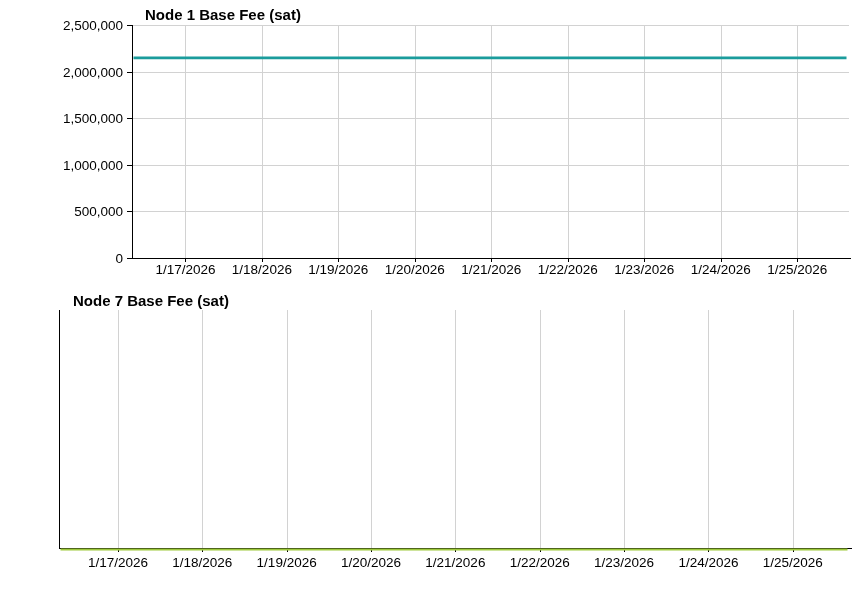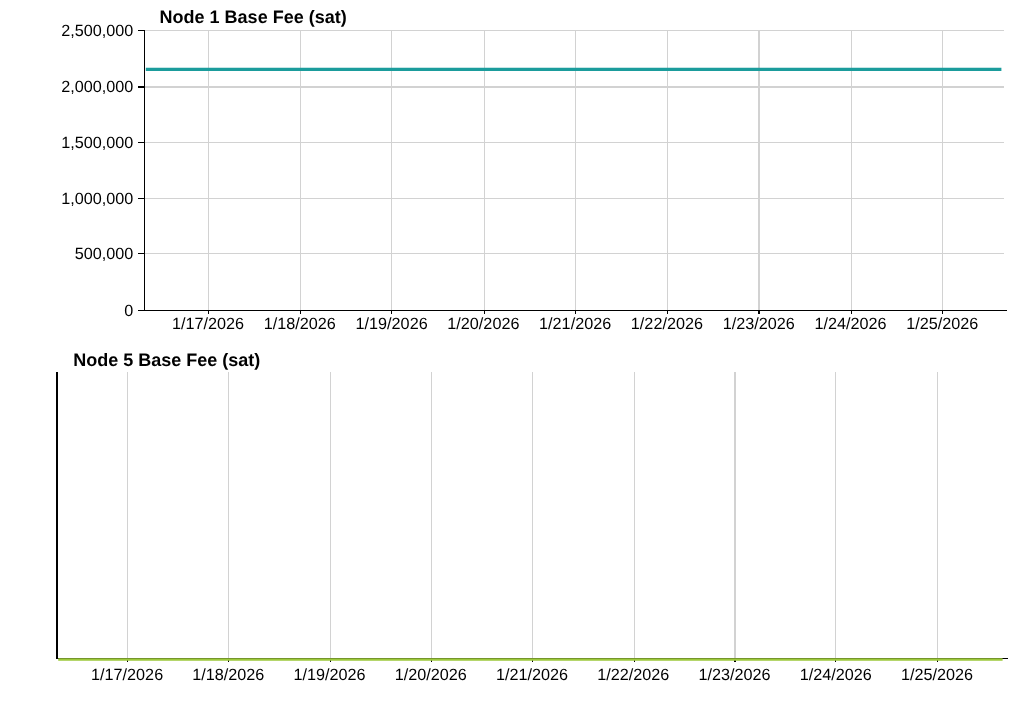--- a/index.html
+++ b/index.html
@@ -10,21 +10,21 @@
   body {
     width: 860px;
     height: 600px;
     position: relative;
     overflow: hidden;
     font-family: "Liberation Sans", sans-serif;
     color: #000000;
   }
   .chart {
     position: absolute;
-    left: 4px;
+    left: 16px;
     width: 700px;
     padding-left: 40px;
   }
   .chart-node1 { top: 0;   height: 285px; }
   .chart-node2 { top: 285px; height: 315px; }
   .chart-title {
     position: absolute;
     margin: 0;
     font-size: 15px;
     font-weight: bold;
@@ -101,21 +101,21 @@
           <line x1="781.5" y1="258" x2="781.5" y2="262" stroke="#000000" stroke-width="1" shape-rendering="crispEdges"></line>
           <text x="781.1609" y="274" text-anchor="middle">1/25/2026</text>
         </g>
         <line x1="116.5" y1="25" x2="116.5" y2="258" stroke="#000000" stroke-width="1" shape-rendering="crispEdges"></line>
         <line x1="116" y1="258.5" x2="835" y2="258.5" stroke="#000000" stroke-width="1" shape-rendering="crispEdges"></line>
         <line x1="117.5" y1="57.8545844" x2="830.5" y2="57.8545844" stroke="#1b9c9c" stroke-width="2.6"></line>
       </svg>
   </section>
 
   <section class="chart chart-node2">
-    <h2 class="chart-title">Node 5 Base Fee (sat)</h2>
+    <h2 class="chart-title">Node 7 Base Fee (sat)</h2>
     <svg class="plot-svg" id="plot-1" width="860" height="315">
         <g></g>
         <g>
           <line x1="102.5" y1="25" x2="102.5" y2="263" stroke="#d2d2d2" stroke-width="1" shape-rendering="crispEdges"></line>
           <line x1="102.5" y1="263" x2="102.5" y2="267" stroke="#000000" stroke-width="1" shape-rendering="crispEdges"></line>
           <text x="101.92949999999999" y="282" text-anchor="middle">1/17/2026</text>
           <line x1="186.5" y1="25" x2="186.5" y2="263" stroke="#d2d2d2" stroke-width="1" shape-rendering="crispEdges"></line>
           <line x1="186.5" y1="263" x2="186.5" y2="267" stroke="#000000" stroke-width="1" shape-rendering="crispEdges"></line>
           <text x="186.28965" y="282" text-anchor="middle">1/18/2026</text>
           <line x1="271.5" y1="25" x2="271.5" y2="263" stroke="#d2d2d2" stroke-width="1" shape-rendering="crispEdges"></line>

